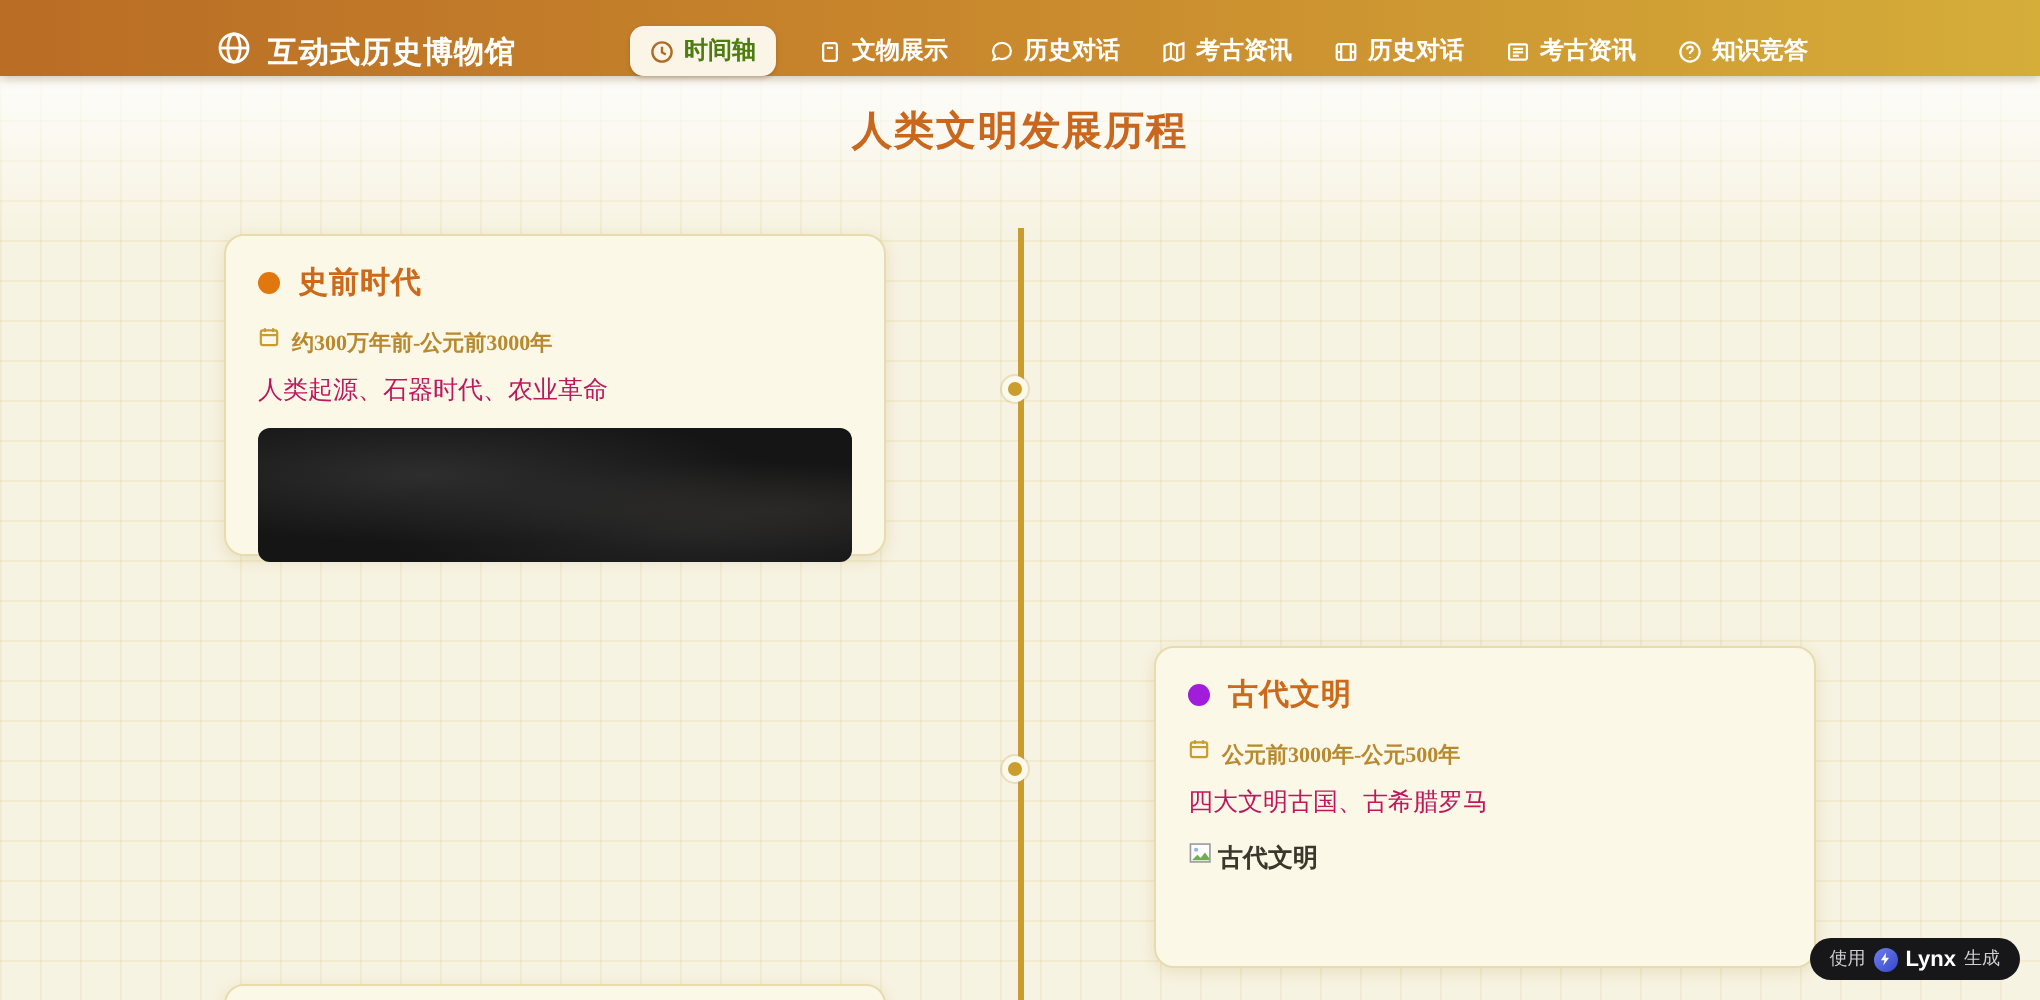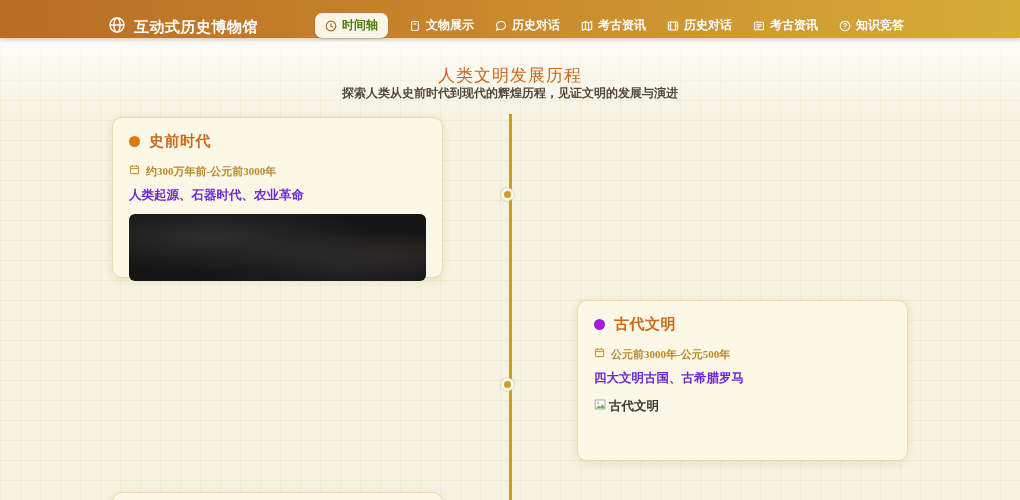--- a/index.html
+++ b/index.html
@@ -22,49 +22,49 @@
   .brand { display:flex; align-items:center; gap:8px; margin-left:108px; cursor:pointer; }
   .brand-title { color:#ffffff; font-size:15px; font-weight:bold; letter-spacing:0.5px; }
   .nav { display:flex; align-items:center; gap:21px; margin-right:116px; }
   .nav-item { display:flex; align-items:center; gap:5px; color:#ffffff;
          font-size:12px; font-weight:bold; cursor:pointer; white-space:nowrap; }
   .nav-item.active { background:#fbf5e8; color:#4d7c0f; padding:4px 10px;
          border-radius:7px; box-shadow:0 1px 2px rgba(100,60,10,0.3); }
   .nav-item svg { display:block; }
 
   
-  .page-title { position:absolute; left:0; top:64px; width:100%; text-align:center;
-         font-size:17px; font-weight:normal; color:#c8671d; letter-spacing:1px; }
+  .page-title { position:absolute; left:0; top:52px; width:100%; text-align:center;
+         font-size:20px; font-weight:bold; color:#c8671d; letter-spacing:1px; }
   .page-subtitle { position:absolute; left:0; top:85px; width:100%; text-align:center;
          font-size:12px; font-weight:bold; color:#51483a; }
 
   
   .timeline-line { position:absolute; left:509px; top:114px; width:3px; height:386px;
          background:#c99c2f; }
   .timeline-dot { position:absolute; width:13px; height:13px; border-radius:50%;
          background:#cb9d2d; border:3px solid #fbf8ec;
          box-shadow:0 0 0 1px rgba(190,160,80,0.25); }
   .dot1 { left:501px; top:188px; }
   .dot2 { left:501px; top:378px; }
 
   
   .card { position:absolute; width:331px; background:#fcf8e8;
          border:1px solid #e8dcae; border-radius:10px;
          box-shadow:0 2px 8px rgba(175,145,60,0.20); padding:13px 16px; }
   .card-left  { left:112px; top:117px; height:161px; }
-  .card-right { left:577px; top:300px; height:161px; }
+  .card-right { left:577px; top:323px; height:161px; }
   .card-partial { left:112px; top:492px; height:20px; border-radius:10px 10px 0 0; }
   .card-title-row { display:flex; align-items:center; gap:9px; margin:1px 0 10px;font-family:Liberation Mono, monospace; }
   .era-dot { width:11px; height:11px; border-radius:50%; flex:none; }
   .era-dot.orange { background:#e0770f; }
   .era-dot.purple { background:#a21cdb; }
   .card-title { font-size:15px; font-weight:bold; color:#cc6a1b; letter-spacing:0.5px; }
   .date-row { display:flex; align-items:flex-end; gap:6px; margin-bottom:8px; }
   .date-text { font-size:11px; font-weight:bold; color:#b8892e; }
-  .card-desc { font-size:12.5px; font-weight:bold; color:#6d28d9; margin-bottom:10px; }
+  .card-desc { font-size:12.5px; font-weight:normal; color:#be185d; margin-bottom:10px; }
   .card-image { width:100%; height:67px; border-radius:6px;
          background:
            radial-gradient(ellipse at 28% 35%, rgba(66,66,66,0.55), transparent 55%),
            radial-gradient(ellipse at 72% 75%, rgba(55,55,55,0.45), transparent 50%),
            radial-gradient(ellipse at 88% 60%, rgba(70,62,58,0.35), transparent 40%),
            #151515; }
   .broken-image { display:flex; align-items:center; gap:2px; margin-top:6px; }
   .broken-alt { font-size:12.5px; font-weight:bold; color:#3c372b; }
 
   
@@ -164,21 +164,20 @@
           </svg>
         </span>
         <span>知识竞答</span>
       </div>
     </div>
   </div>
 
   <div class="top-fade"></div>
 
   <div class="page-title">人类文明发展历程</div>
-  <div class="page-subtitle">探索人类从史前时代到现代的辉煌历程，见证文明的发展与演进</div>
 
   <div class="timeline-line"></div>
   <div class="timeline-dot dot1"></div>
   <div class="timeline-dot dot2"></div>
 
   <div class="card card-left">
     <div class="card-title-row">
       <span class="era-dot orange"></span>
       <span class="card-title">史前时代</span>
     </div>
@@ -221,14 +220,24 @@
           <circle cx="5" cy="6" r="1.3" fill="#8fb7e8"></circle>
           <path d="M2.5 12.5l3.2-3.4 2.1 2 2.6-3.4 2.6 3.3v1.5z" fill="#6fae4e"></path>
         </svg>
       </span>
       <span class="broken-alt">古代文明</span>
     </div>
   </div>
 
   <div class="card card-partial"></div>
 
+  <div class="lynx-badge">
+    <span class="lynx-small">使用</span>
+    <span class="lynx-icon">
+      <svg width="7" height="7" viewBox="0 0 12 12">
+          <path d="M7 0.5L2.5 7h3L4.5 11.5 9.5 5h-3z" fill="#ffffff"></path>
+        </svg>
+    </span>
+    <span class="lynx-brand">Lynx</span>
+    <span class="lynx-small">生成</span>
+  </div>
 
 </div>
 
 </body></html>

